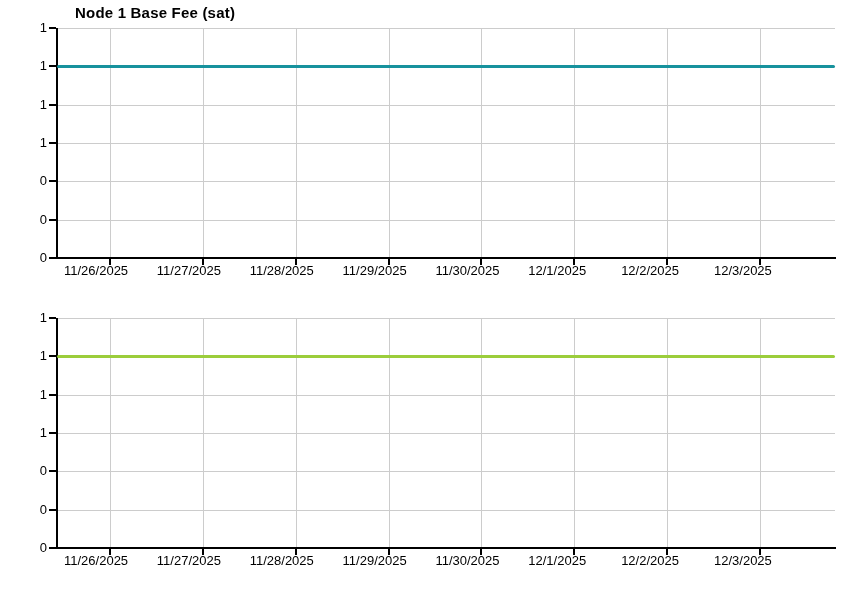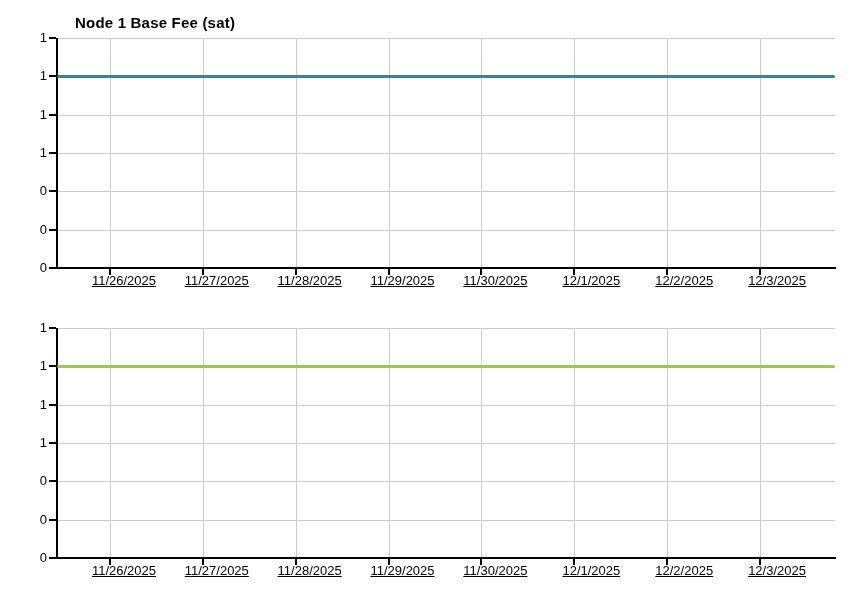--- a/index.html
+++ b/index.html
@@ -2,41 +2,41 @@
 <html><head>
 <meta charset="utf-8">
 <style>
   html,body{margin:0;padding:0;}
   body{
     width:860px;height:600px;background:#ffffff;
     font-family:"Liberation Sans","DejaVu Sans",sans-serif;
     -webkit-font-smoothing:antialiased;
   }
   .canvas{position:relative;width:860px;height:600px;overflow:hidden;background:#fff;}
-  .chart{position:absolute;left:0;width:860px;height:290px;margin-top:10px;}
+  .chart{position:absolute;left:0;width:860px;height:290px;}
   #chart-0{top:0;}
   #chart-1{top:290px;}
   .chart-title{
     position:absolute;left:75px;top:4px;margin:0;
     font-size:15px;font-weight:700;color:#000;letter-spacing:.2px;
   }
   .plot{position:absolute;left:57px;top:28px;width:778px;height:230px;}
   .gridline-v{position:absolute;top:0;width:1px;height:230px;background:#cccccc;}
   .gridline-h{position:absolute;left:0;width:778px;height:1px;background:#cccccc;}
   .axis-y{position:absolute;left:-1px;top:0;width:2px;height:231px;background:#000;}
   .axis-x{position:absolute;left:-1px;top:229px;width:780px;height:2px;background:#000;}
   .tick-y{position:absolute;left:-8px;width:7px;height:2px;background:#000;}
   .tick-x{position:absolute;top:231px;width:2px;height:6px;background:#000;}
   .lbl-y{
     position:absolute;left:-48px;width:38px;text-align:right;
     font-size:13px;line-height:16px;color:#000;
   }
   .lbl-x{
-    position:absolute;top:235px;width:92px;text-align:right;
-    font-size:13px;line-height:16px;color:#000;white-space:nowrap;text-decoration:underline;
+    position:absolute;top:235px;width:92px;text-align:left;
+    font-size:13px;line-height:16px;color:#000;white-space:nowrap;
   }
   .series-line{position:absolute;left:0;width:778px;height:3px;border-radius:1.5px;}
 </style>
 </head>
 <body>
 
 <div class="canvas">
 
   <section class="chart" id="chart-0">
     <h2 class="chart-title">Node 1 Base Fee (sat)</h2>

